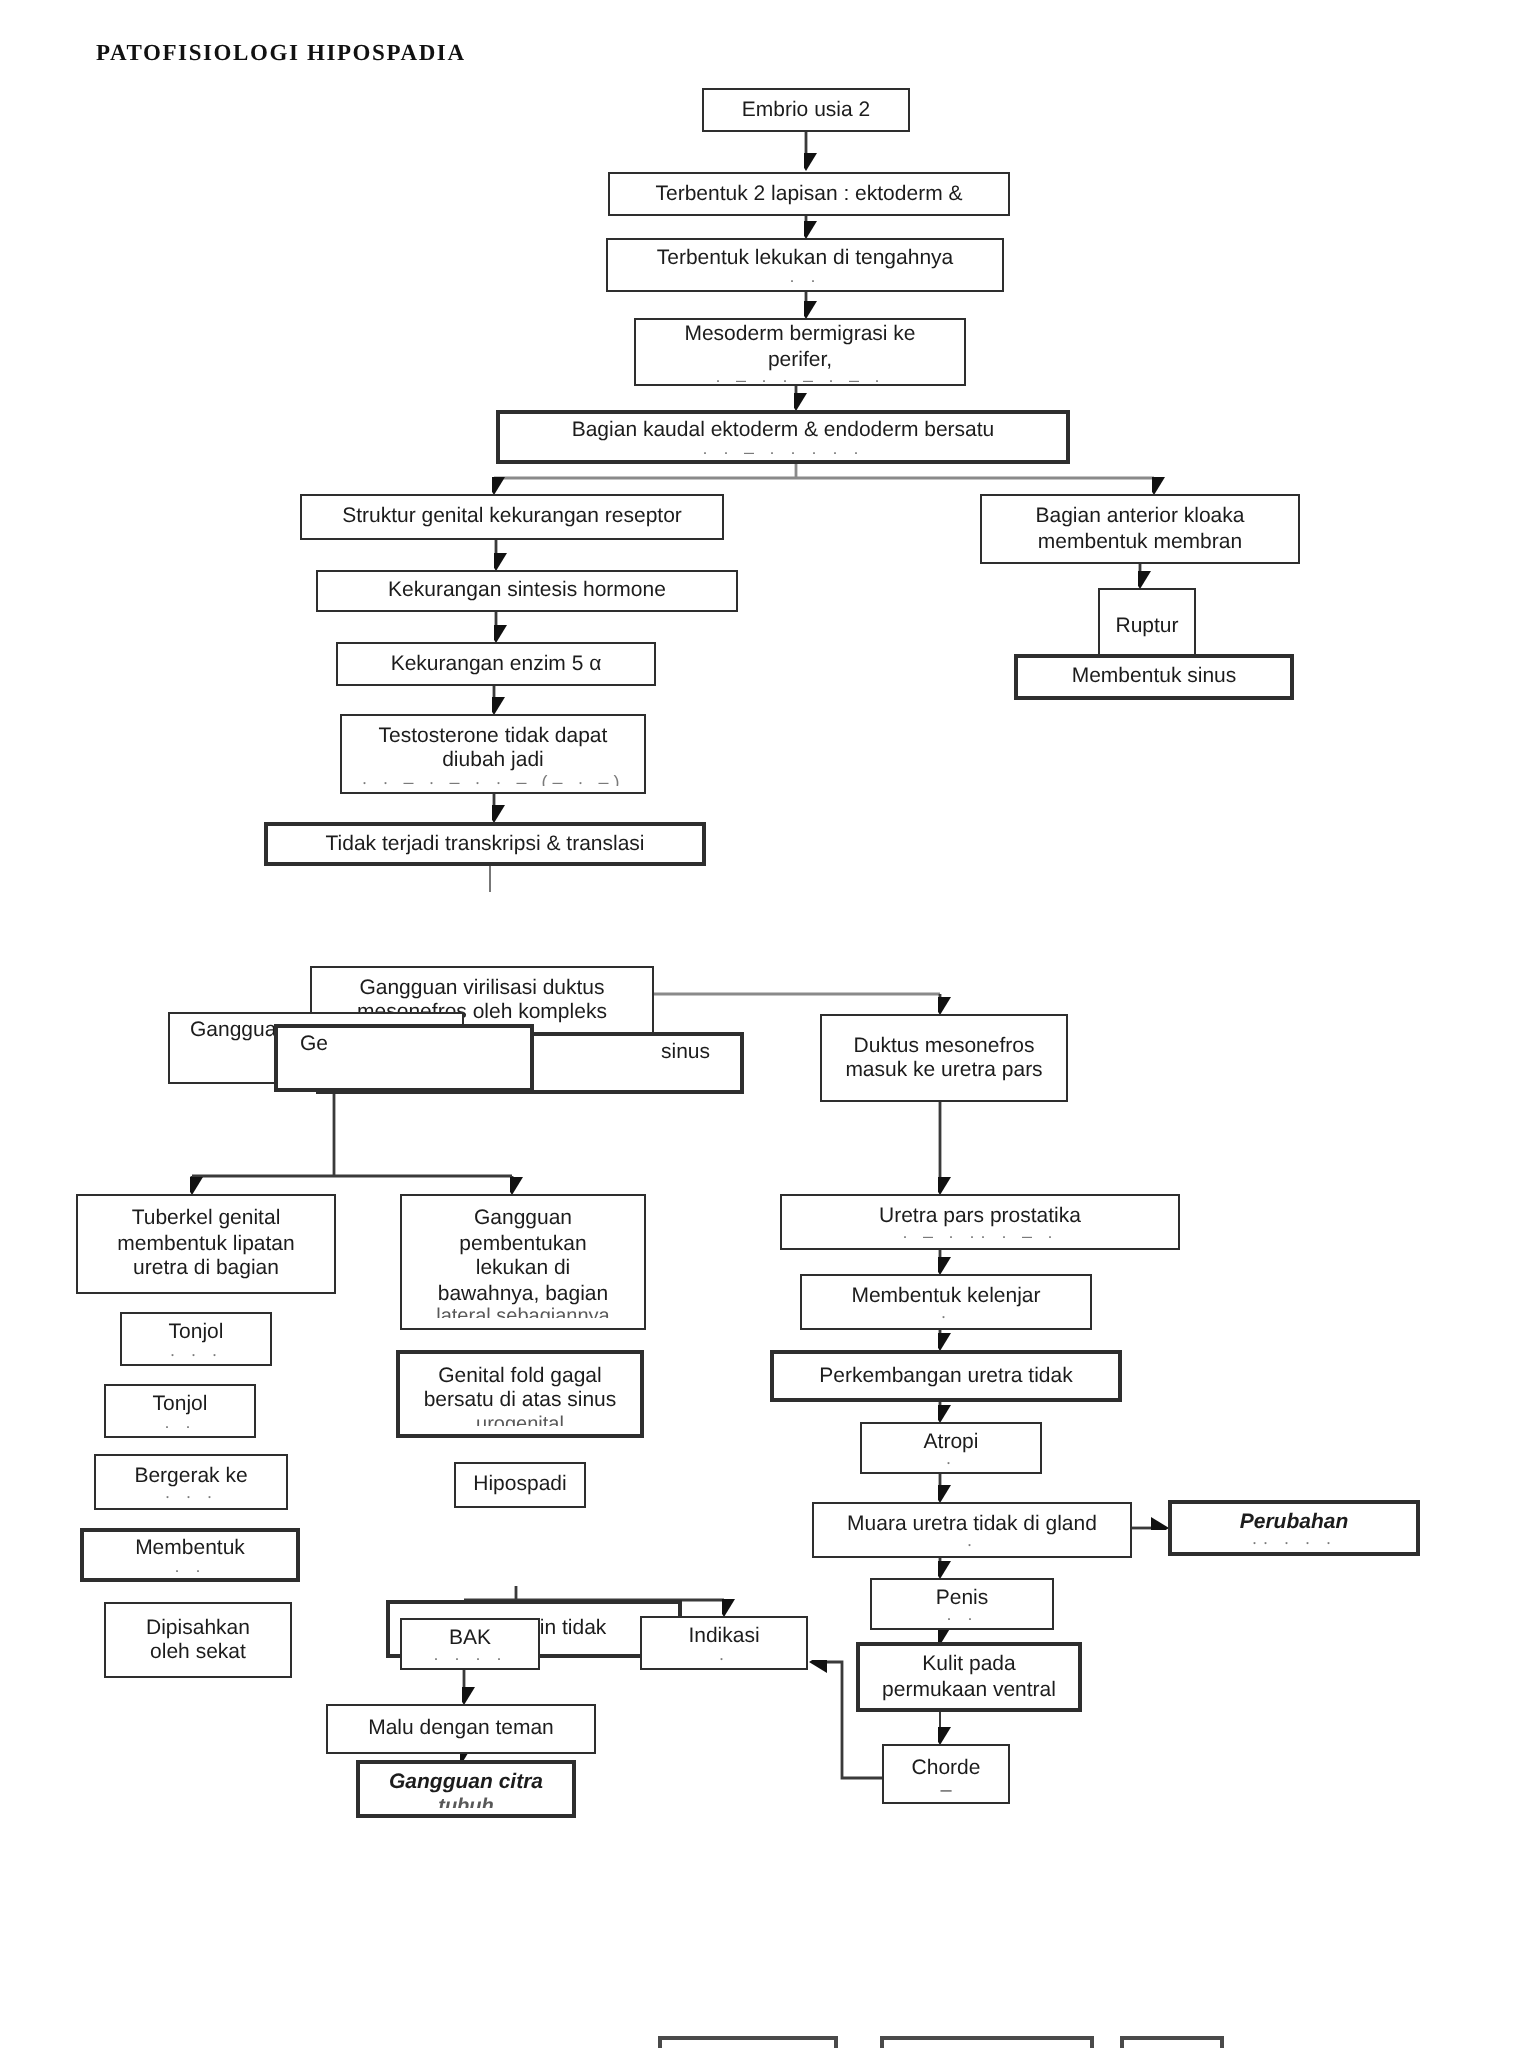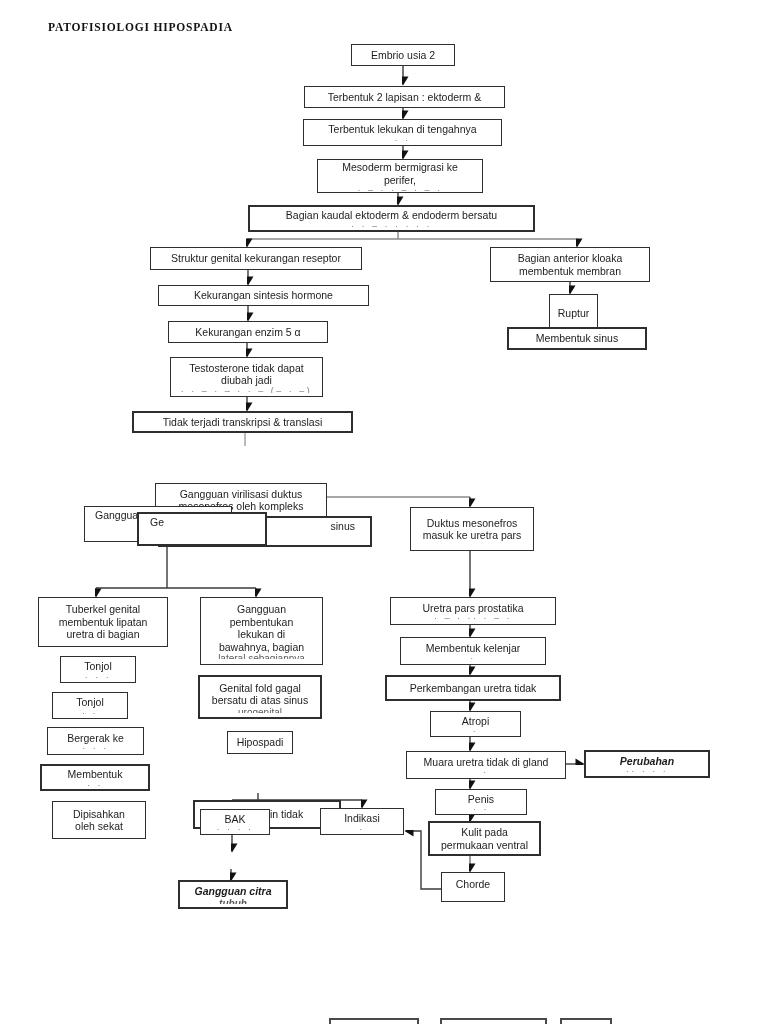--- a/index.html
+++ b/index.html
@@ -231,26 +231,29 @@
       <span class="txt">Aliran urin tidak</span>
     </div>
   <div class="node thin" style="left:200px;top:809px;width:70px;height:26px;">
       <span class="txt">BAK</span>
       <span class="clip">·  · ·  ·</span>
     </div>
   <div class="node thin" style="left:320px;top:808px;width:84px;height:27px;">
       <span class="txt">Indikasi</span>
       <span class="clip">·</span>
     </div>
+  <div class="node thin" style="left:163px;top:852px;width:135px;height:25px;">
+      <span class="txt">Malu dengan teman</span>
+    </div>
   <div class="node emph" style="left:178px;top:880px;width:110px;height:29px;">
       <span class="txt">Gangguan citra</span>
       <span class="clip-word">tubuh</span>
     </div>
 
-  <div class="node thin" style="left:390px;top:597px;width:166px;height:28px;">
+  <div class="node thin" style="left:390px;top:597px;width:200px;height:28px;">
       <span class="txt">Uretra pars prostatika</span>
       <span class="clip">· – · ·· · – ·</span>
     </div>
   <div class="node thin" style="left:400px;top:637px;width:146px;height:28px;">
       <span class="txt">Membentuk kelenjar</span>
       <span class="clip">·</span>
     </div>
   <div class="node" style="left:385px;top:675px;width:176px;height:26px;">
       <span class="txt">Perkembangan uretra tidak</span>
     </div>

